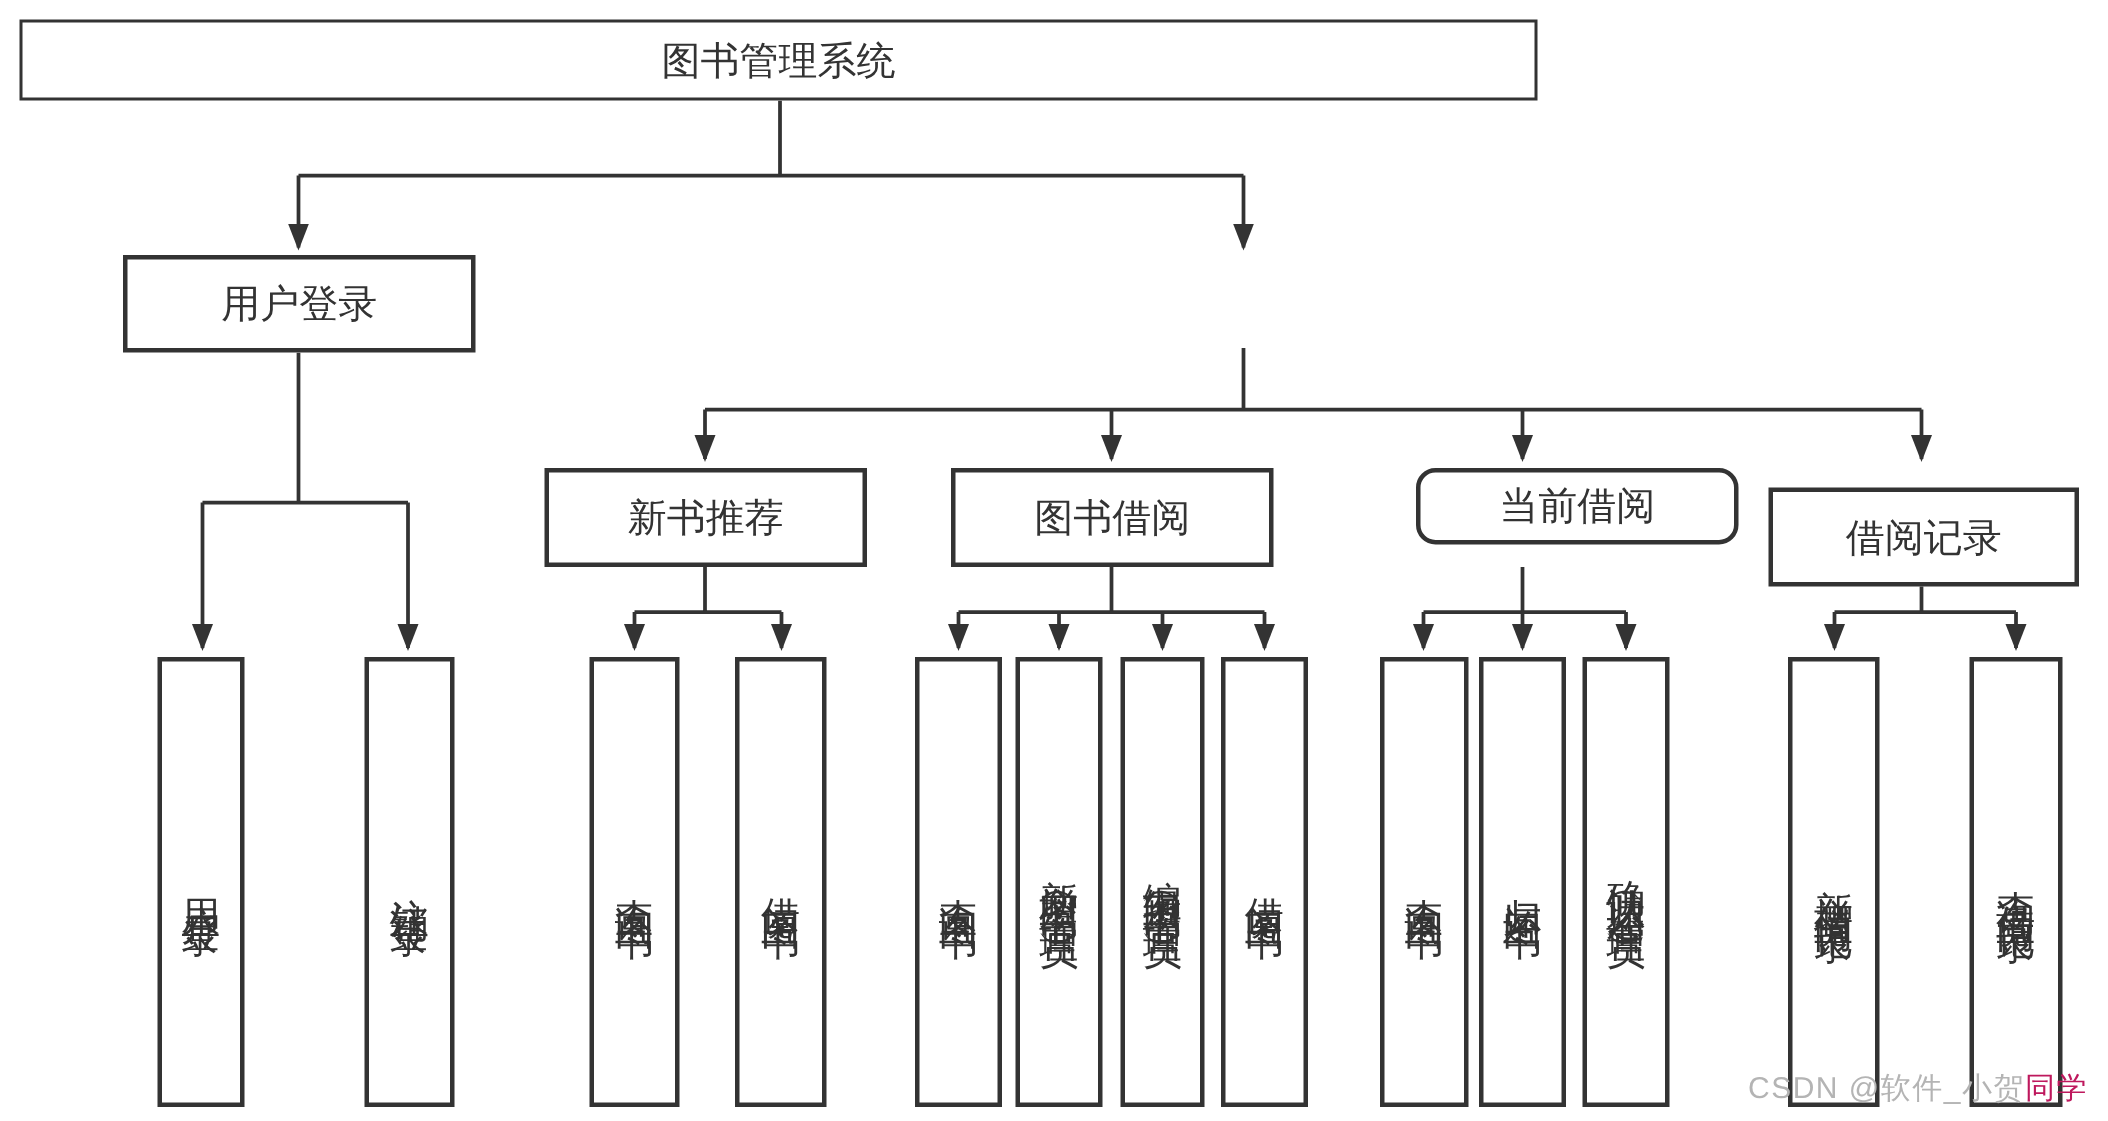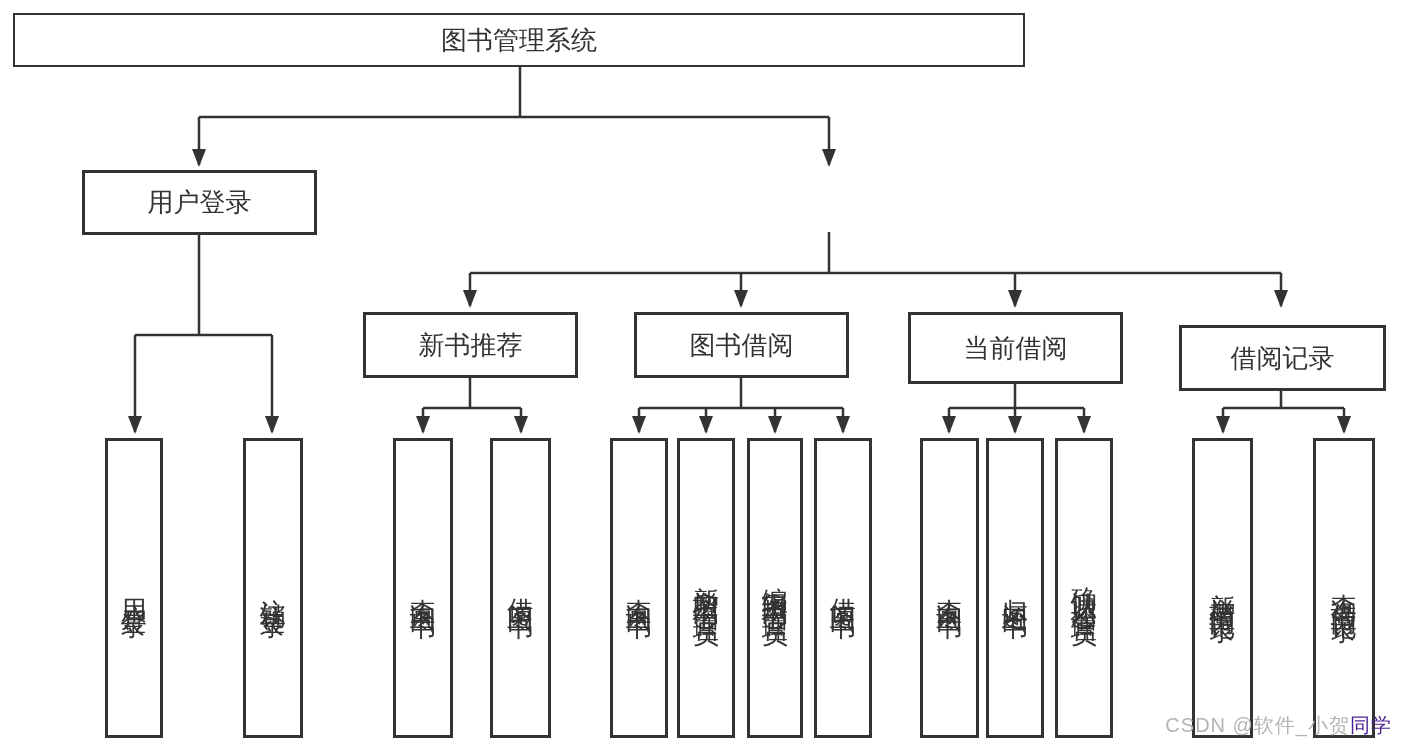--- a/index.html
+++ b/index.html
@@ -19,21 +19,21 @@
     border:3px solid #333333;display:flex;align-items:center;justify-content:center;
   }
   .vbox .vtext{
     writing-mode:vertical-rl;font-size:26px;letter-spacing:5px;color:#333333;
     line-height:1.1;
   }
   .watermark{
     position:absolute;right:13px;bottom:8px;z-index:3;font-size:20px;
     color:#b4b4b4;letter-spacing:1px;white-space:nowrap;
   }
-  .watermark .accent{color:#4c1d95;}
+  .watermark .accent{color:#be185d;}
 </style>
 </head>
 <body>
 
 <div class="canvas">
 
   <svg class="connector-svg" width="1405" height="747" viewBox="0 0 1405 747">
     <defs>
       <marker id="arrowhead" markerUnits="userSpaceOnUse" markerWidth="20" markerHeight="16" refX="16" refY="8" orient="auto">
         <path d="M0,1 L18,8 L0,15 Z" fill="#333333"></path>
@@ -70,21 +70,21 @@
       <path d="M1344,408 V432"></path>
     </g>
   </svg>
 
   <div class="hbox root" style="left:13px;top:13px;width:1012px;height:54px;">图书管理系统</div>
 
   <div class="hbox" style="left:82px;top:170px;width:235px;height:65px;">用户登录</div>
 
   <div class="hbox" style="left:363px;top:312px;width:215px;height:66px;">新书推荐</div>
   <div class="hbox" style="left:634px;top:312px;width:215px;height:66px;text-align:right;">图书借阅</div>
-  <div class="hbox" style="left:908px;top:312px;width:215px;height:72px;">当前借阅</div>
+  <div class="hbox" style="left:944px;top:312px;width:215px;height:51px;border-radius:13px;">当前借阅</div>
   <div class="hbox" style="left:1179px;top:312px;width:207px;height:66px;margin-top:13px;">借阅记录</div>
 
   <div class="vbox" style="left:105px;top:438px;width:58px;height:300px;">
     <span class="vtext">用户登录</span>
   </div>
   <div class="vbox" style="left:243px;top:438px;width:60px;height:300px;">
     <span class="vtext">注销登录</span>
   </div>
 
   <div class="vbox" style="left:393px;top:438px;width:60px;height:300px;">

